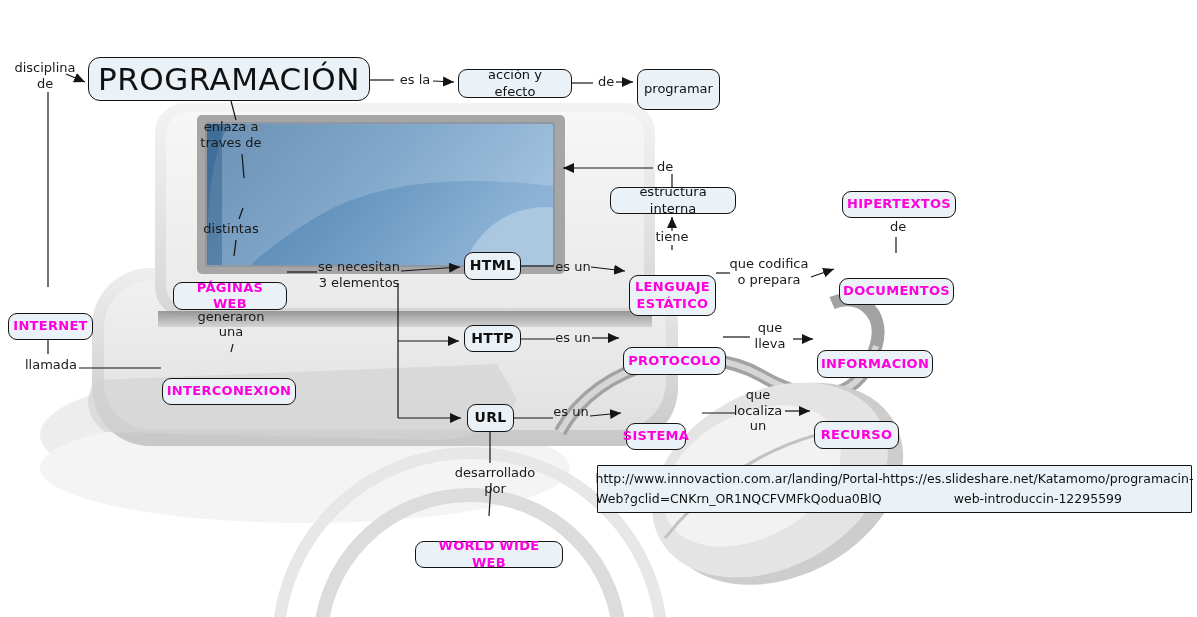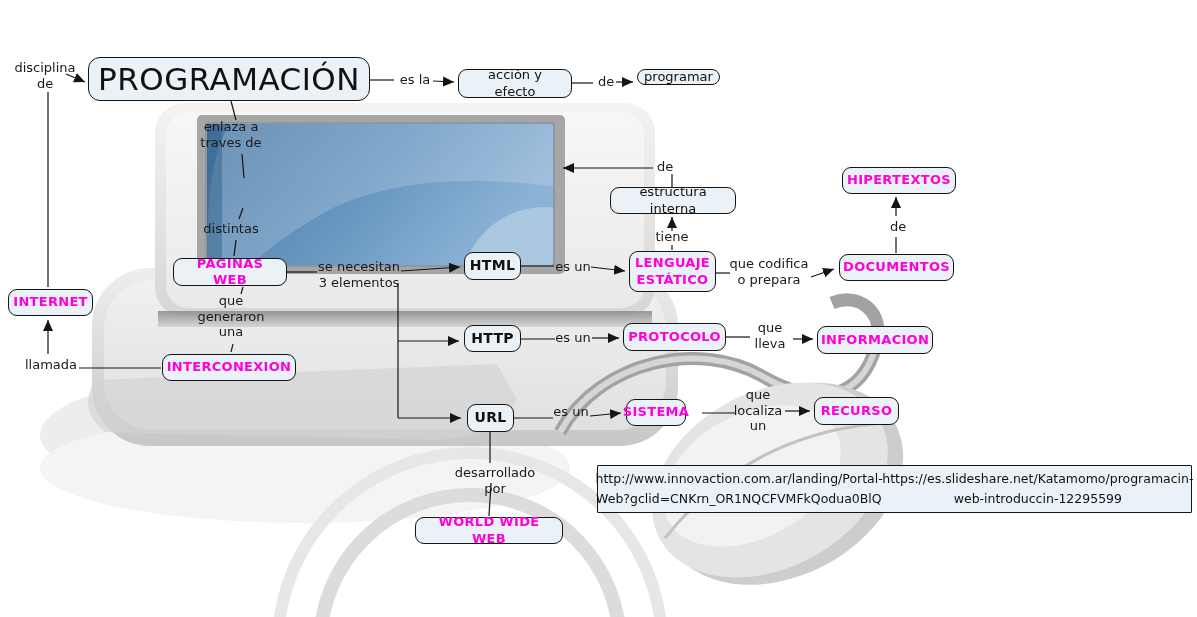--- a/index.html
+++ b/index.html
@@ -10,21 +10,21 @@
   .stage svg.layer{position:absolute;left:0;top:0;}
   .node{
     position:absolute;box-sizing:border-box;
     background:var(--node-bg,#eaf2f7);
     border:1.4px solid var(--node-border,#141414);
     border-radius:9px;
     display:flex;align-items:center;justify-content:center;text-align:center;
     font-size:13px;line-height:1.25;white-space:pre-line;padding:1px 8px;
     z-index:3;
   }
-  .node.accent{color:var(--accent-text,#ff00dd);font-weight:bold;letter-spacing:.3px;}
+  .node.accent{color:var(--accent-text,#ff00dd);font-weight:bold;letter-spacing:.3px;margin-top:24px;}
   .node.bold{font-weight:bold;font-size:14px;letter-spacing:.3px;}
   .node.title-node{font-size:31px;border-radius:12px;border-width:1.6px;letter-spacing:.5px;}
   .node.multi{line-height:1.35;font-size:14px;}
   .node.source{font-size:12.5px;line-height:1.6;border-radius:1px;flex-direction:row;}
   .lbl{
     position:absolute;font-size:13px;line-height:1.2;color:#1a1a1a;
     text-align:center;white-space:pre-line;z-index:2;
   }
   .edge{stroke:var(--line,#151515);stroke-width:1.2;fill:none;}
 </style>
@@ -137,21 +137,21 @@
     <path class="edge" d="M514 418 H553"></path>
     <path class="edge" marker-end="url(#ah)" d="M590 416 L621 413"></path>
     <path class="edge" d="M702 413 H736"></path>
     <path class="edge" marker-end="url(#ah)" d="M785 411 H810"></path>
     <path class="edge" d="M490 432 V463"></path>
     <path class="edge" d="M491 483 L489 516"></path>
   </svg>
 
   <div class="node title-node" style="left:88px;top:57px;width:282px;height:44px">PROGRAMACIÓN</div>
   <div class="node" style="left:458px;top:69px;width:114px;height:29px">acción y efecto</div>
-  <div class="node" style="left:637px;top:69px;width:83px;height:16px">programar</div>
+  <div class="node" style="left:637px;top:69px;width:83px;height:41px">programar</div>
   <div class="node" style="left:610px;top:187px;width:126px;height:27px">estructura interna</div>
   <div class="node accent" style="left:842px;top:167px;width:114px;height:27px">HIPERTEXTOS</div>
   <div class="node accent" style="left:173px;top:258px;width:114px;height:28px">PÁGINAS WEB</div>
   <div class="node accent" style="left:629px;top:251px;width:87px;height:41px;line-height:1.3">LENGUAJE
 ESTÁTICO</div>
   <div class="node accent" style="left:839px;top:254px;width:115px;height:27px">DOCUMENTOS</div>
   <div class="node accent" style="left:8px;top:289px;width:85px;height:27px">INTERNET</div>
   <div class="node accent" style="left:162px;top:354px;width:134px;height:27px">INTERCONEXION</div>
   <div class="node bold" style="left:464px;top:252px;width:57px;height:28px">HTML</div>
   <div class="node bold" style="left:464px;top:325px;width:57px;height:27px">HTTP</div>

